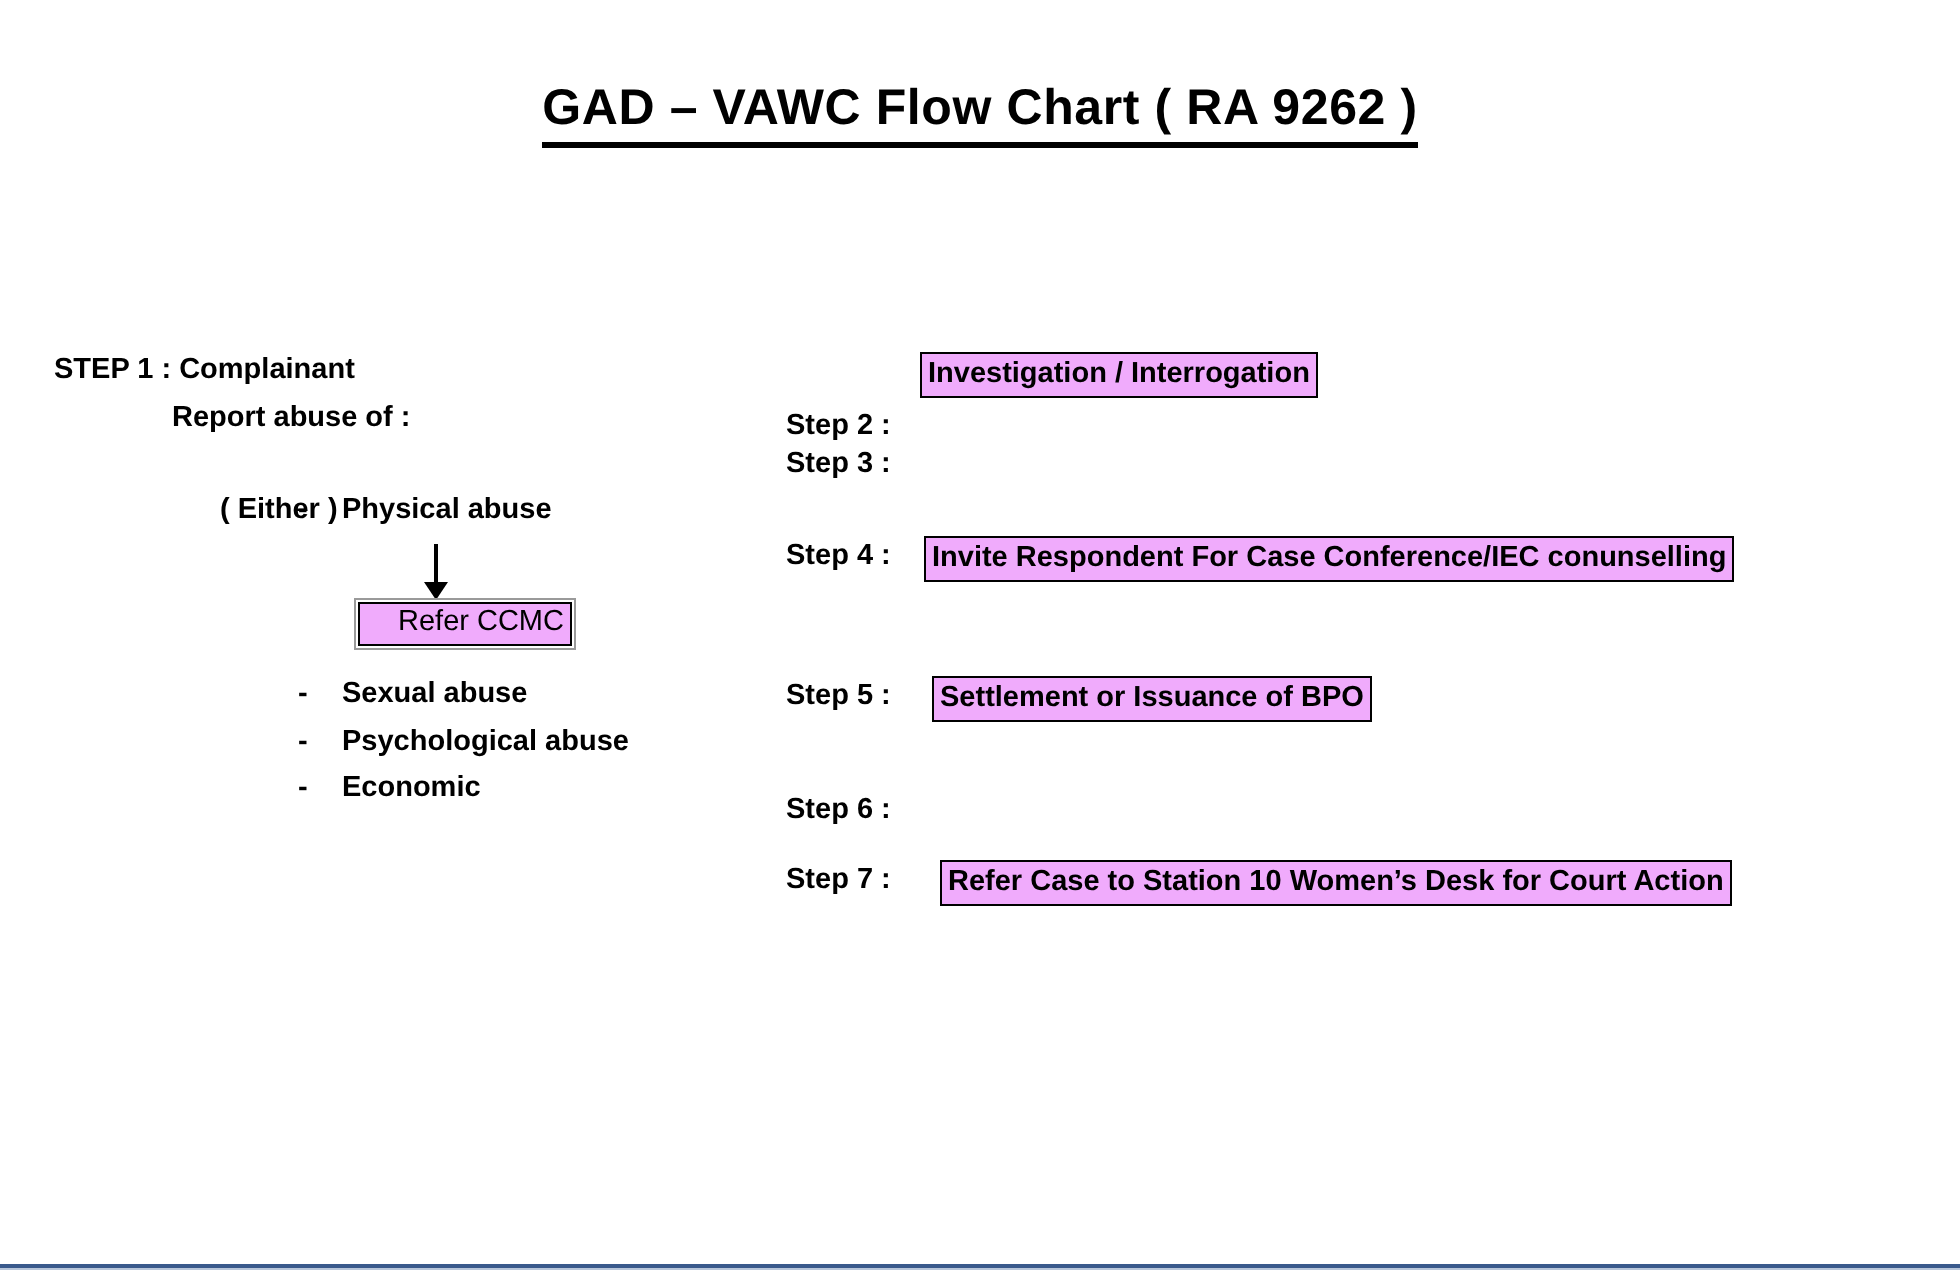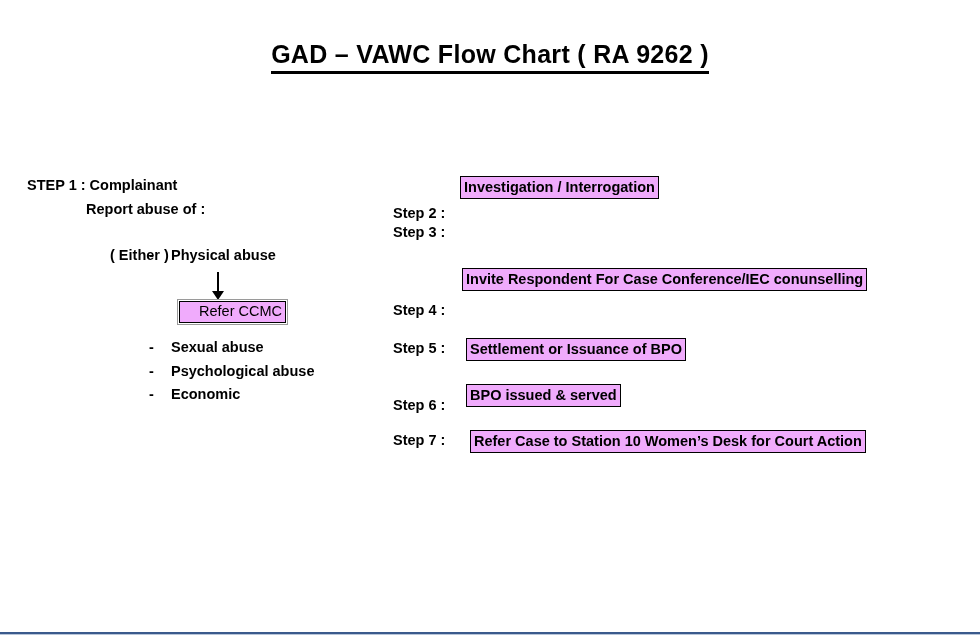--- a/index.html
+++ b/index.html
@@ -123,21 +123,21 @@
   .box-s3 { left: 460px; top: 222px; }
   .box-s4 { left: 462px; top: 268px; }
   .box-s5 { left: 466px; top: 338px; }
   .box-s6 { left: 466px; top: 384px; }
   .box-s7 { left: 470px; top: 430px; }
 
   
   .step-lbl { left: 393px; }
   .lbl-s2 { top: 179px; margin-top: 27px; }
   .lbl-s3 { top: 225px; }
-  .lbl-s4 { top: 271px; margin-top: 32px; }
+  .lbl-s4 { top: 271px; }
   .lbl-s5 { top: 341px; }
   .lbl-s6 { top: 398px; text-align: right; }
   .lbl-s7 { top: 433px; }
 
   
   .bottom-rule {
     position: absolute;
     left: 0;
     top: 632px;
     width: 980px;
@@ -196,21 +196,20 @@
 
   <div class="atext step-lbl lbl-s3">Step 3 :</div>
 
   <div class="atext step-lbl lbl-s4">Step 4 :</div>
   <div class="box box-s4">Invite Respondent For Case Conference/IEC conunselling</div>
 
   <div class="atext step-lbl lbl-s5">Step 5 :</div>
   <div class="box box-s5">Settlement or Issuance of BPO</div>
 
   <div class="atext step-lbl lbl-s6">Step 6 :</div>
-  <div class="box box-s6">BPO issued &amp; served</div>
 
   <div class="atext step-lbl lbl-s7">Step 7 :</div>
   <div class="box box-s7">Refer Case to Station 10 Women’s Desk for Court Action</div>
 
   <div class="bottom-rule"></div>
   <div class="bottom-rule-soft"></div>
 
 </div>
 
 </body></html>

